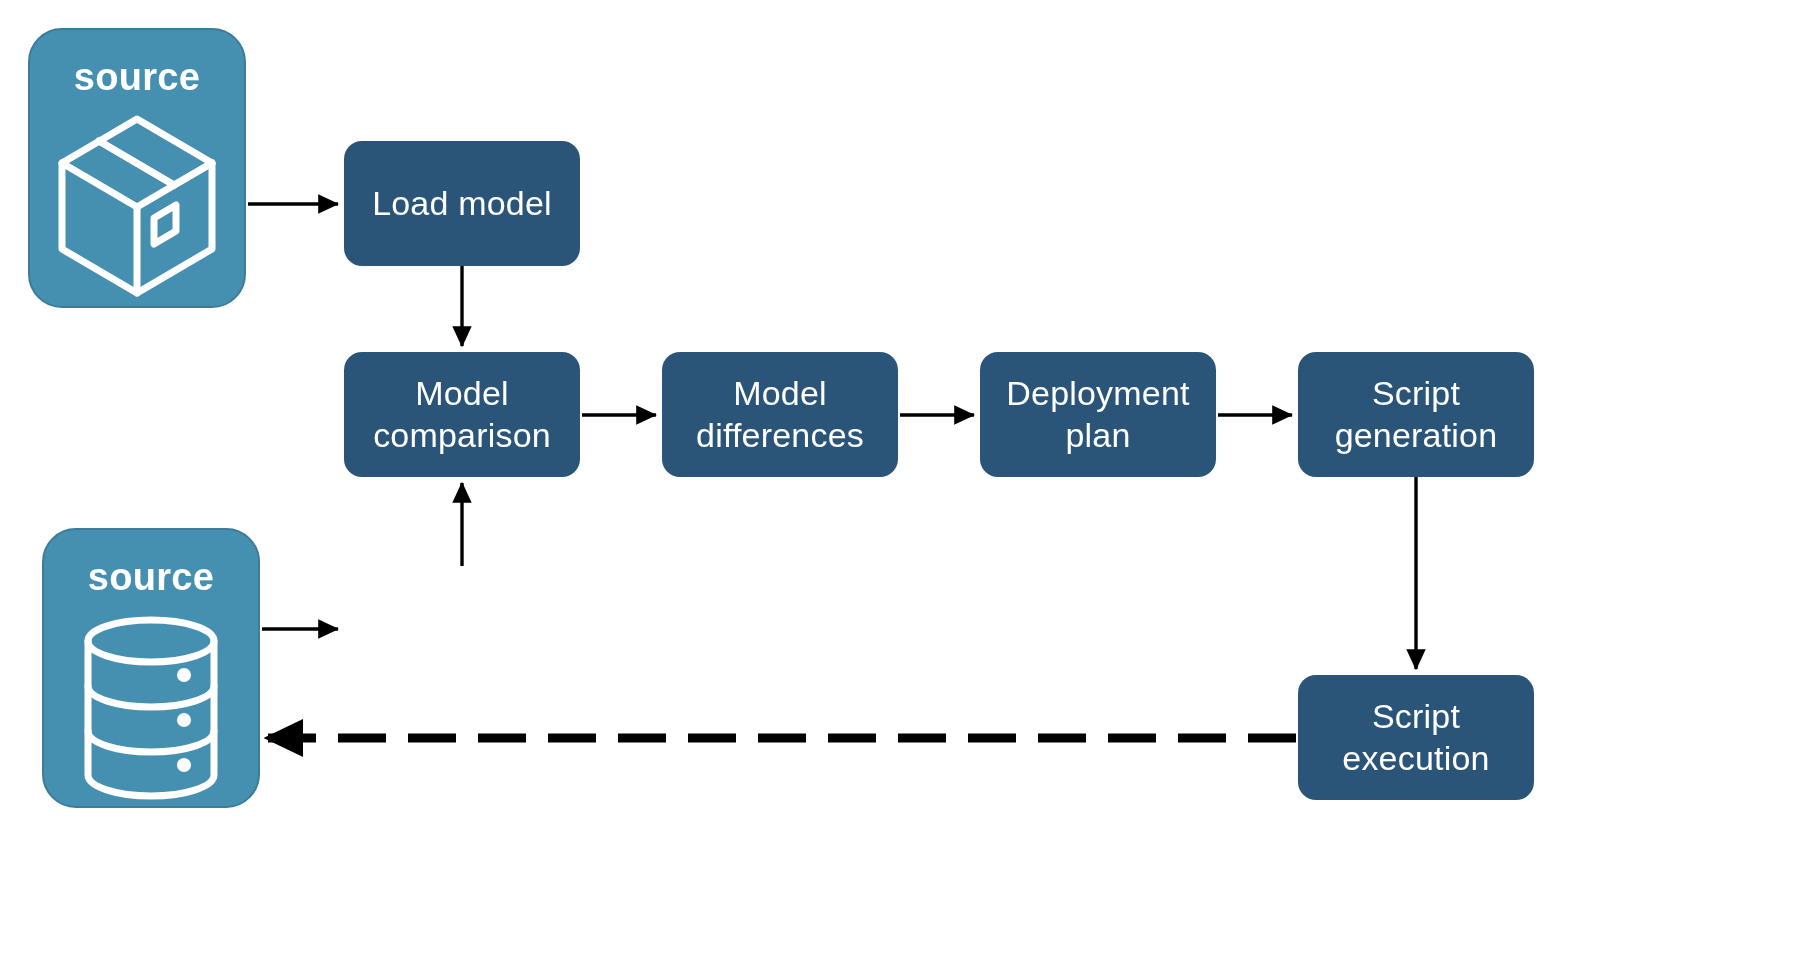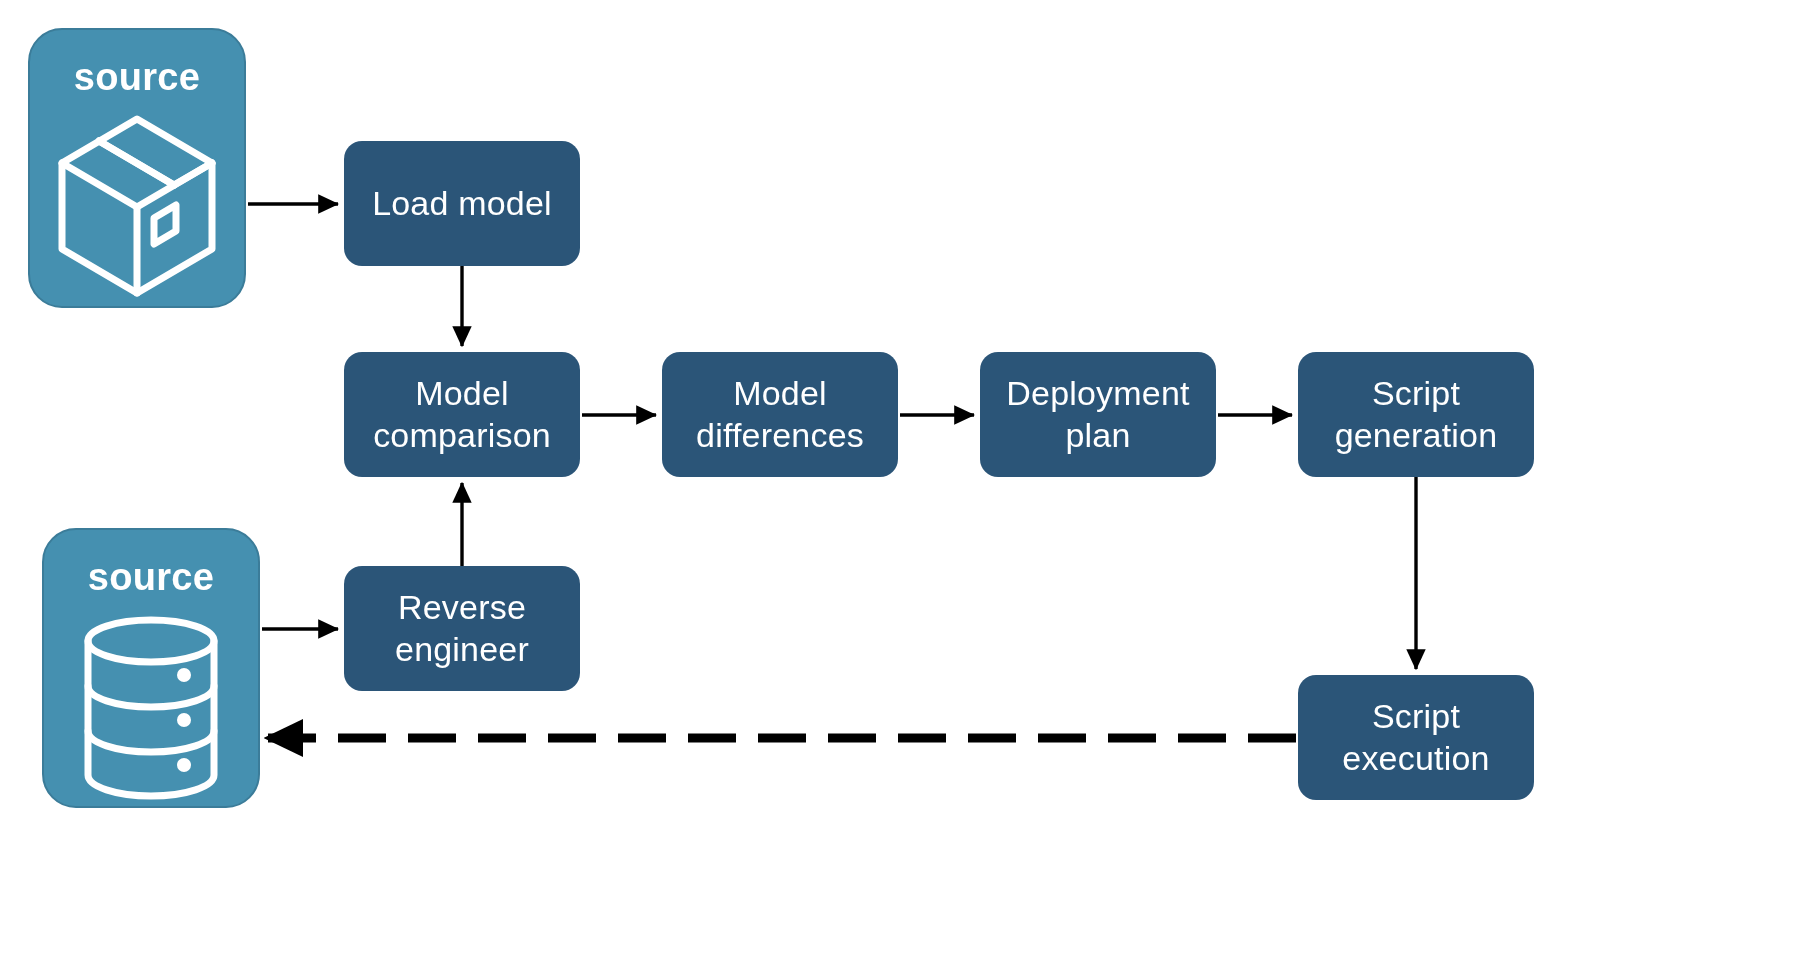--- a/index.html
+++ b/index.html
@@ -136,24 +136,20 @@
 
   <div class="node proc" style="left:344px; top:141px; width:236px; height:125px;">
     <span class="proc-label">Load model</span>
   </div>
 
   <div class="node proc" style="left:344px; top:352px; width:236px; height:125px;">
     <span class="proc-label">Model
 comparison</span>
   </div>
 
-  <div class="node proc" style="left:344px; top:566px; width:236px; height:125px;">
-    <span class="proc-label">Reverse
-engineer</span>
-  </div>
 
   <div class="node proc" style="left:662px; top:352px; width:236px; height:125px;">
     <span class="proc-label">Model
 differences</span>
   </div>
 
   <div class="node proc" style="left:980px; top:352px; width:236px; height:125px;">
     <span class="proc-label">Deployment
 plan</span>
   </div>

